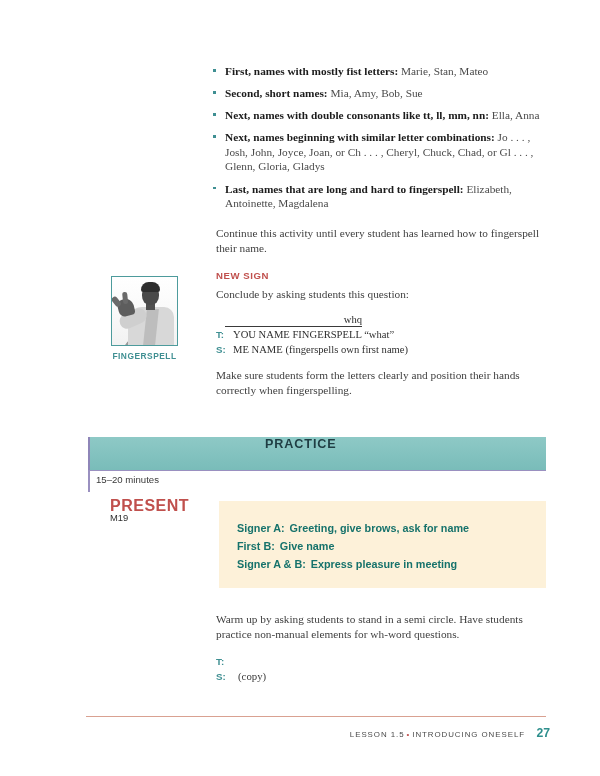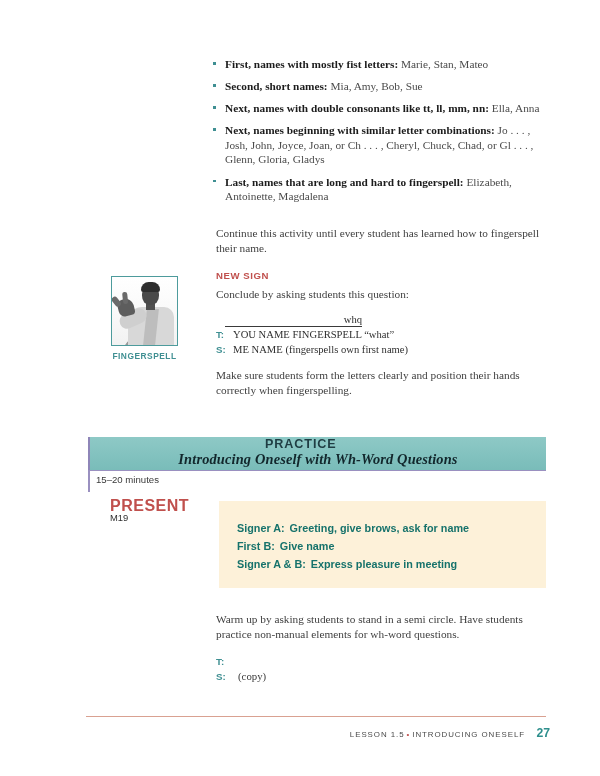--- a/index.html
+++ b/index.html
@@ -19,21 +19,21 @@
   .page {
     position: absolute;
     inset: 0;
     background: #ffffff;
   }
 
   
   .bullet-list {
     position: absolute;
     left: 213px;
-    top: 57px;
+    top: 64px;
     width: 332px;
   }
   .bullet-item {
     position: relative;
     padding-left: 12px;
     margin-bottom: 7.5px;
     font-size: 11.3px;
     line-height: 14.6px;
     color: #3a3a3a;
   }
@@ -418,21 +418,20 @@
         <div class="ph-head"></div>
         <div class="ph-hair"></div>
         <div class="ph-hand"></div>
       </div>
     </div>
     <div class="photo-caption">FINGERSPELL</div>
   </div>
 
   <div class="practice-banner">
     <span class="practice-label">PRACTICE</span>
-    <span class="practice-title">Introducing Oneself with Wh-Word Questions</span>
   </div>
   <div class="banner-underline"></div>
   <div class="left-rule"></div>
   <div class="duration">15–20 minutes</div>
 
   <div class="present-label">PRESENT</div>
   <div class="present-code">M19</div>
 
   <div class="signer-box">
     <div class="signer-line">

